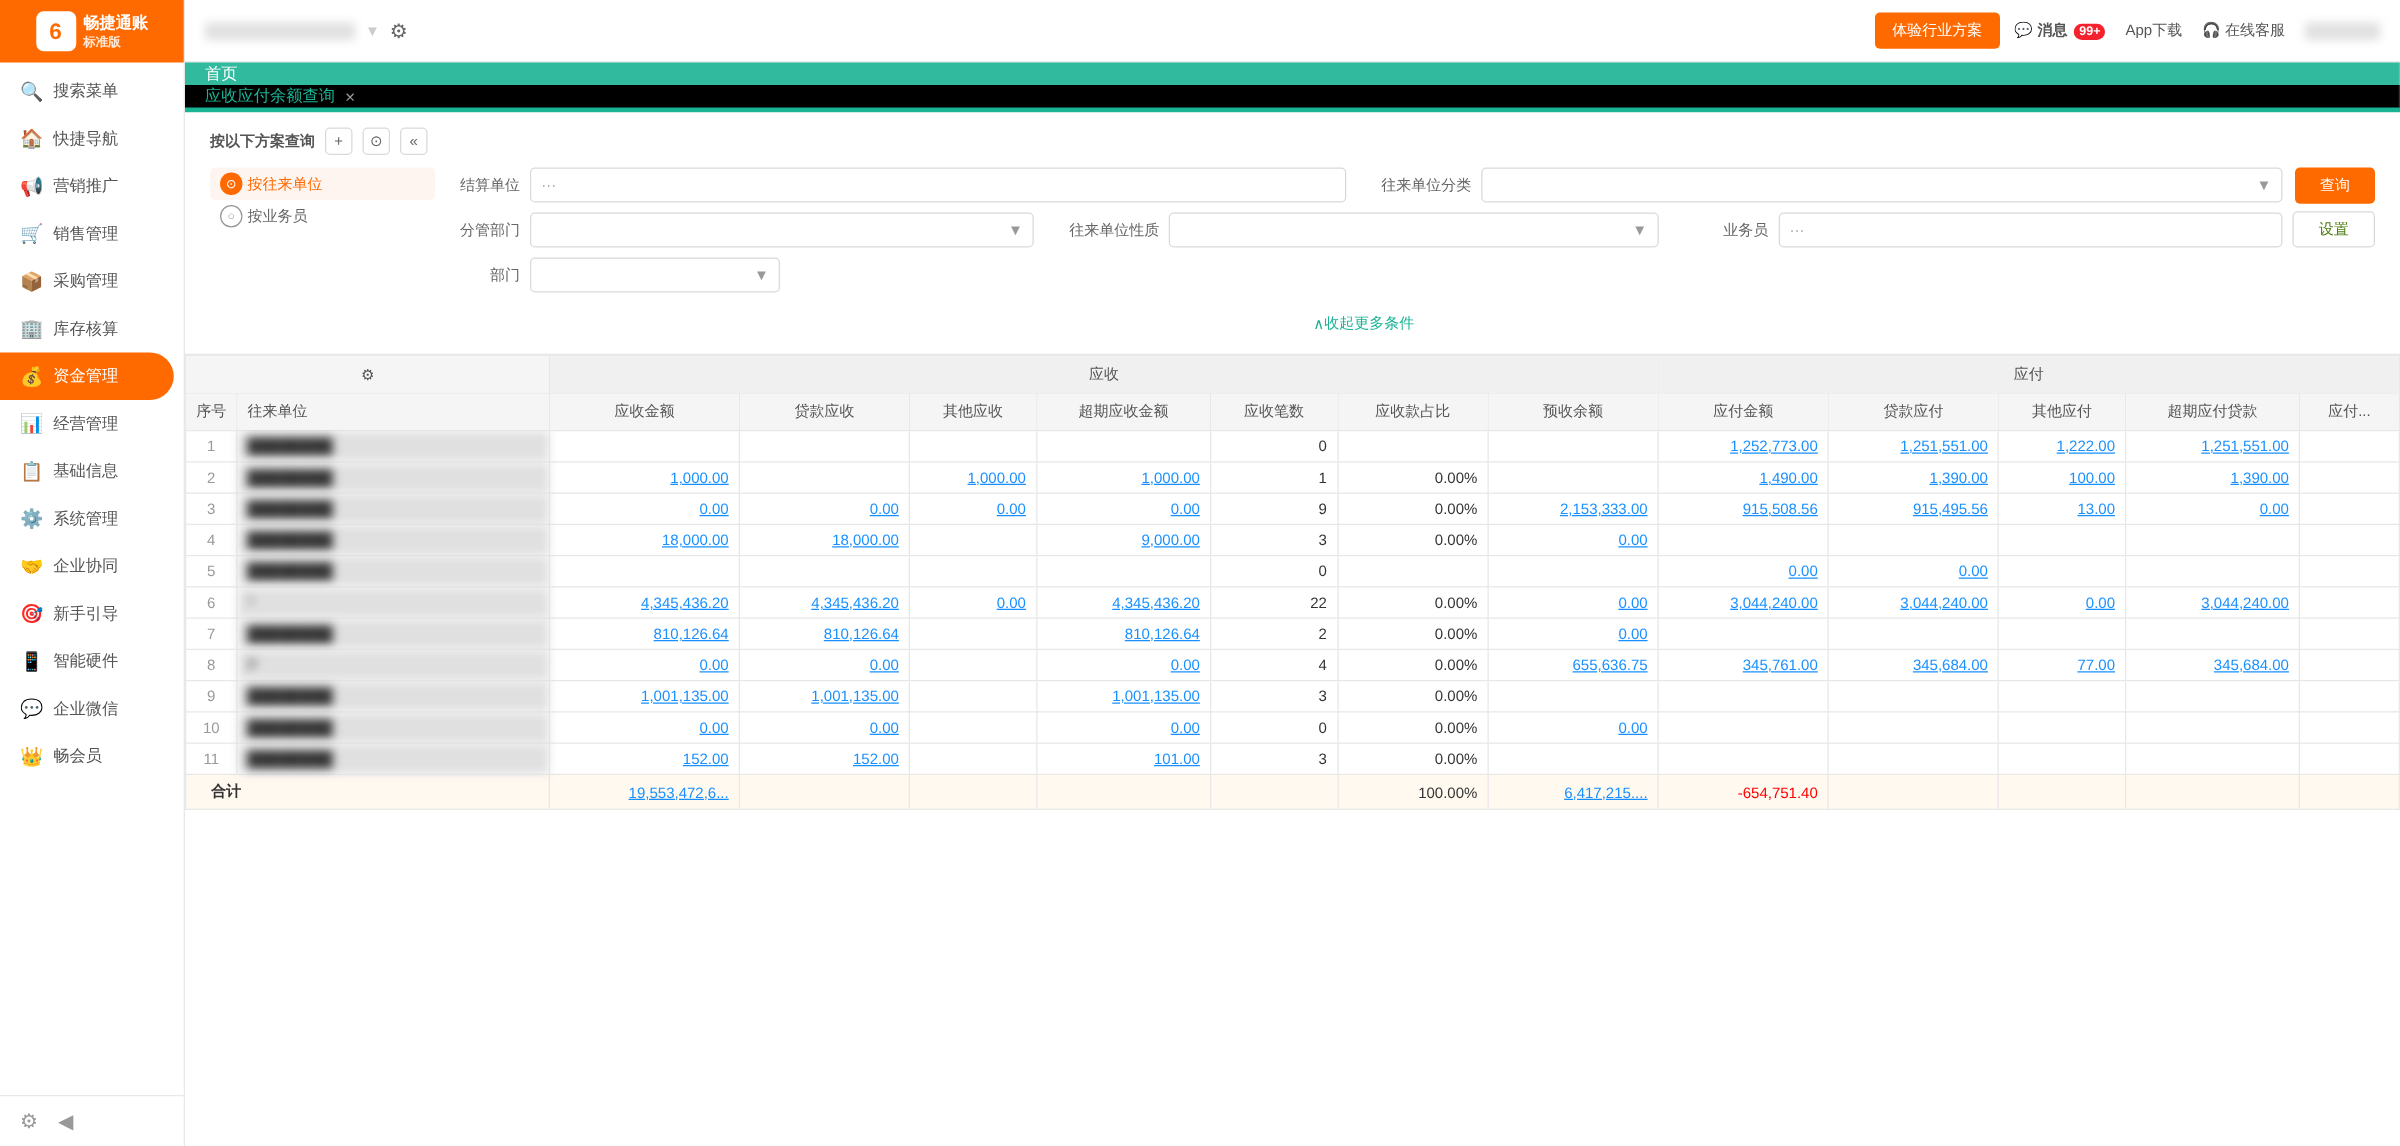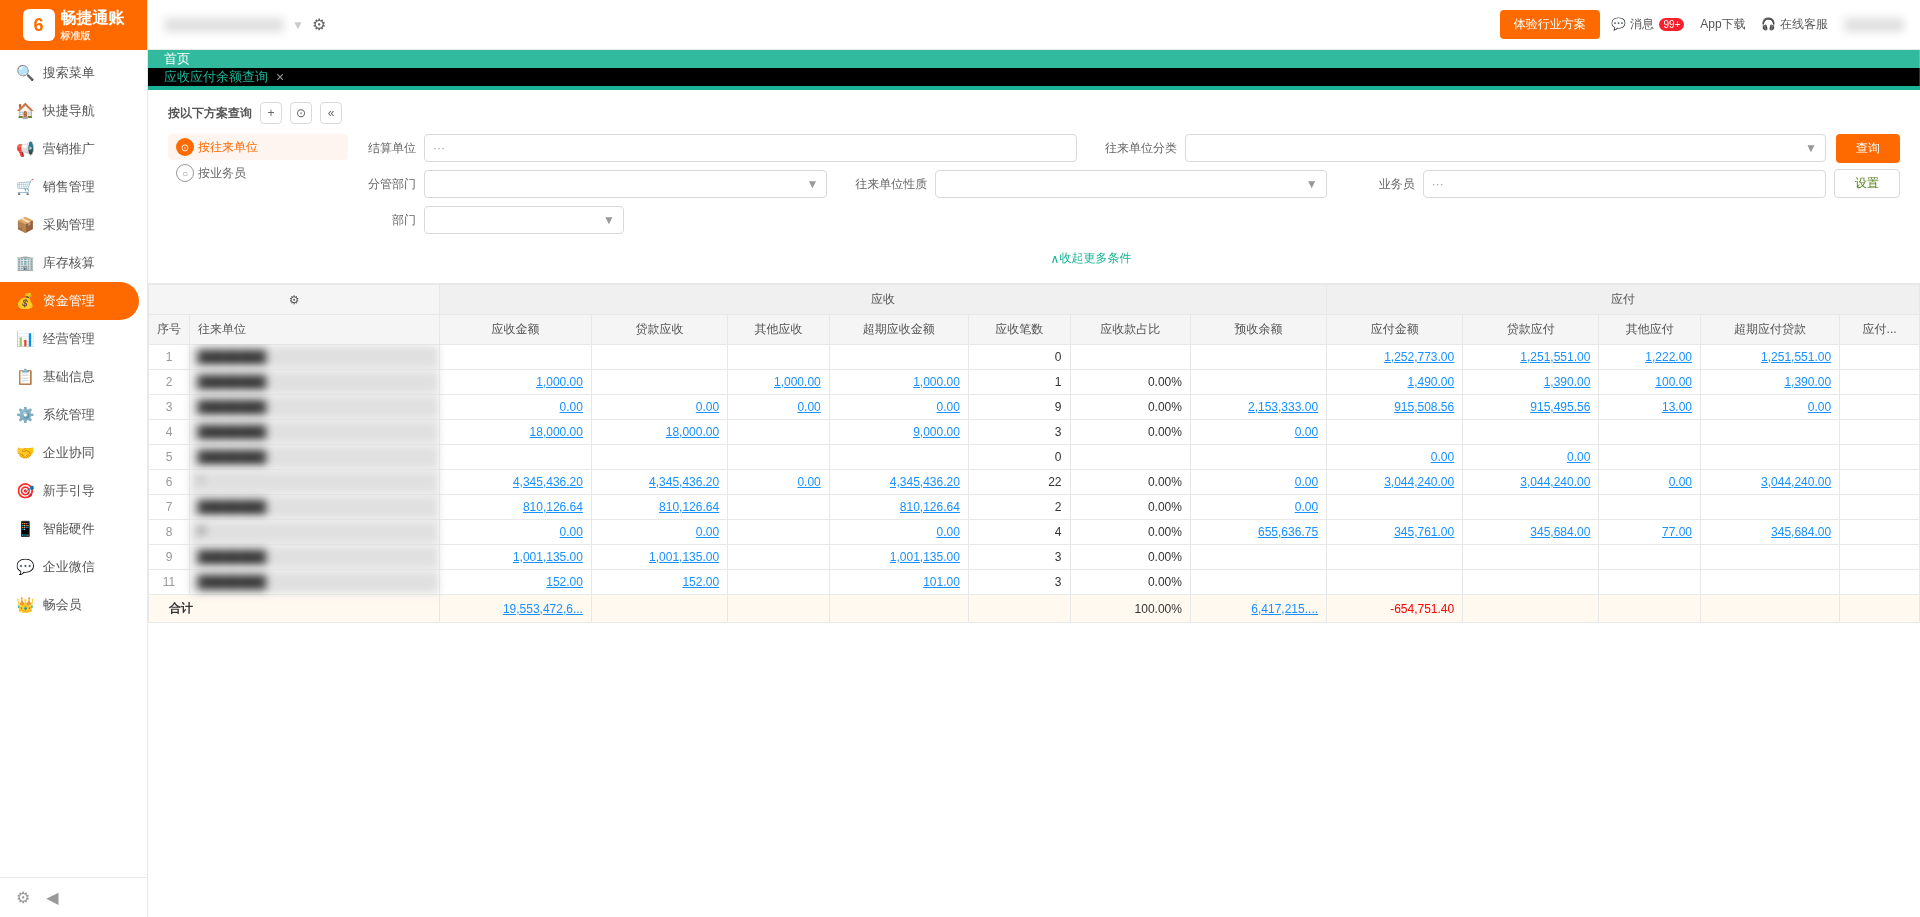--- a/index.html
+++ b/index.html
@@ -213,21 +213,21 @@
   </style>
 </head>
 <body>
 
 <div class="sidebar">
   <div class="sidebar-logo">
     <div class="sidebar-logo-icon">
       <span>6</span>
     </div>
     <div>
-      <div style="font-size:16px;font-weight:bold;">畅捷通账</div>
+      <div style="font-size:13px;font-weight:bold;">畅捷通账</div>
       <div style="font-size:10px;opacity:0.85;">标准版</div>
     </div>
   </div>
   <div class="sidebar-menu">
     <div class="sidebar-item">
       <span class="icon">🔍</span>
       <span>搜索菜单</span>
     </div>
     <div class="sidebar-item">
       <span class="icon">🏠</span>
@@ -295,21 +295,21 @@
 <div class="main">
 
   <div class="top-header">
     <div class="breadcrumb-area">
       <span class="breadcrumb-text blurred" style="width:120px;height:14px;display:inline-block;"></span>
       <span class="breadcrumb-arrow">▼</span>
       <span class="gear-btn">⚙</span>
     </div>
     <button class="btn-solution">体验行业方案</button>
     <div class="header-right">
-      <span style="cursor:pointer;">
+      <span style="cursor:pointer;font-weight:bold;">
         💬 <span>消息</span>
         <span class="badge-red">99+</span>
       </span>
       <span style="cursor:pointer;color:#555;">App下载</span>
       <span style="cursor:pointer;color:#555;">🎧 <span>在线客服</span></span>
       <span class="blurred" style="width:60px;height:14px;display:inline-block;background:#e0e0e0;border-radius:2px;"></span>
     </div>
   </div>
 
   <div class="tab-bar">
@@ -579,20 +579,36 @@
               <td>3</td>
               <td>0.00%</td>
               <td></td>
               <td></td>
               <td></td>
               <td></td>
               <td></td>
               <td></td>
             </tr>
             <tr>
+              <td>10</td>
+              <td class="name-cell blurred" style="min-width: 120px;">████████</td>
+              <td class="link">0.00</td>
+              <td class="link">0.00</td>
+              <td></td>
+              <td class="link">0.00</td>
+              <td>0</td>
+              <td>0.00%</td>
+              <td class="link">0.00</td>
+              <td></td>
+              <td></td>
+              <td></td>
+              <td></td>
+              <td></td>
+            </tr>
+            <tr>
               <td>11</td>
               <td class="name-cell blurred" style="min-width: 120px;">████████</td>
               <td class="link">152.00</td>
               <td class="link">152.00</td>
               <td></td>
               <td class="link">101.00</td>
               <td>3</td>
               <td>0.00%</td>
               <td></td>
               <td></td>

